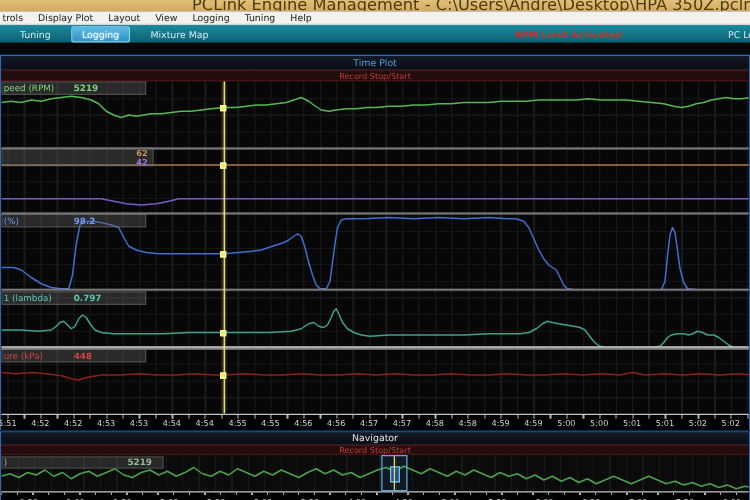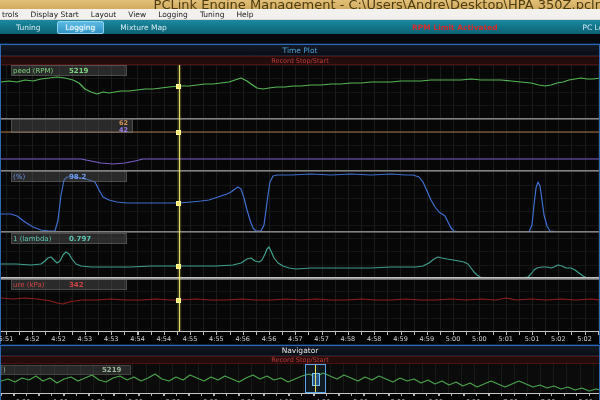--- a/index.html
+++ b/index.html
@@ -70,21 +70,21 @@
   }
   .plot svg, .navplot svg { position:absolute; left:0; top:0; }
   .row-sep {
     position:absolute; left:0; width:600px; height:2px;
     background:linear-gradient(#9a9a9a,#3a3a3a);
   }
   .row-sep.bright { height:3px; background:linear-gradient(#d8d8d8,#555); }
   .chan-box {
     position:absolute; left:0; width:116px; height:11px;
     background:rgba(95,95,95,0.40); border:1px solid rgba(140,140,140,0.35);
-    font-size:7px; line-height:10px; white-space:nowrap; overflow:hidden;margin-left:10px;
+    font-size:7px; line-height:10px; white-space:nowrap; overflow:hidden;
   }
   .chan-box .lab { position:absolute; left:1px; top:0; }
   .chan-box .val { position:absolute; left:57px; top:0; font-weight:bold; }
   .chan-box.dual { width:122px; height:15px; }
   .chan-box.dual .v2 { position:absolute; left:107px; font-size:6.5px; line-height:7px; font-weight:bold; }
   .cursor-line {
     position:absolute; top:0; bottom:0; width:1px; background:#e8e05e;
     box-shadow:0 0 2px #f6ee7a;
   }
   .cursor-dot {
@@ -152,21 +152,21 @@
 <body>
 
 <div class="screen">
 
   <div class="titlebar">
     <span>PCLink Engine Management - C:\Users\Andre\Desktop\HPA 350Z.pclr</span>
   </div>
 
   <div class="menubar">
       <span class="mitem">trols</span>
-      <span class="mitem">Display Start</span>
+      <span class="mitem">Display Plot</span>
       <span class="mitem">Layout</span>
       <span class="mitem">View</span>
       <span class="mitem">Logging</span>
       <span class="mitem">Tuning</span>
       <span class="mitem">Help</span>
     </div>
 
   <div class="tabbar">
     <span class="tab-warning">RPM Limit Activated</span>
     <span class="tab-right-status">PC Log</span>
@@ -207,21 +207,21 @@
           <div class="chan-box" style="top: 106px;">
             <span class="lab" style="color: rgb(111, 155, 242);">(%)</span>
             <span class="val" style="color: rgb(111, 155, 242); text-align: right;">98.2</span>
           </div>
           <div class="chan-box" style="top: 168px;">
             <span class="lab" style="color: rgb(92, 201, 181);">1 (lambda)</span>
             <span class="val" style="color: rgb(92, 201, 181);">0.797</span>
           </div>
           <div class="chan-box" style="top: 214px;">
             <span class="lab" style="color: rgb(207, 67, 67);">ure (kPa)</span>
-            <span class="val" style="color: rgb(207, 67, 67);">342</span>
+            <span class="val" style="color: rgb(207, 67, 67);">448</span>
           </div>
         </div>
       <div class="cursor-line" style="left:178px"></div>
       <div class="cursor-dot" style="left:175px; top:19px"></div>
       <div class="cursor-dot" style="left:175px; top:65px"></div>
       <div class="cursor-dot" style="left:175px; top:136px"></div>
       <div class="cursor-dot" style="left:175px; top:199px"></div>
       <div class="cursor-dot" style="left:175px; top:233px"></div>
     </div>
     <div class="axis">

